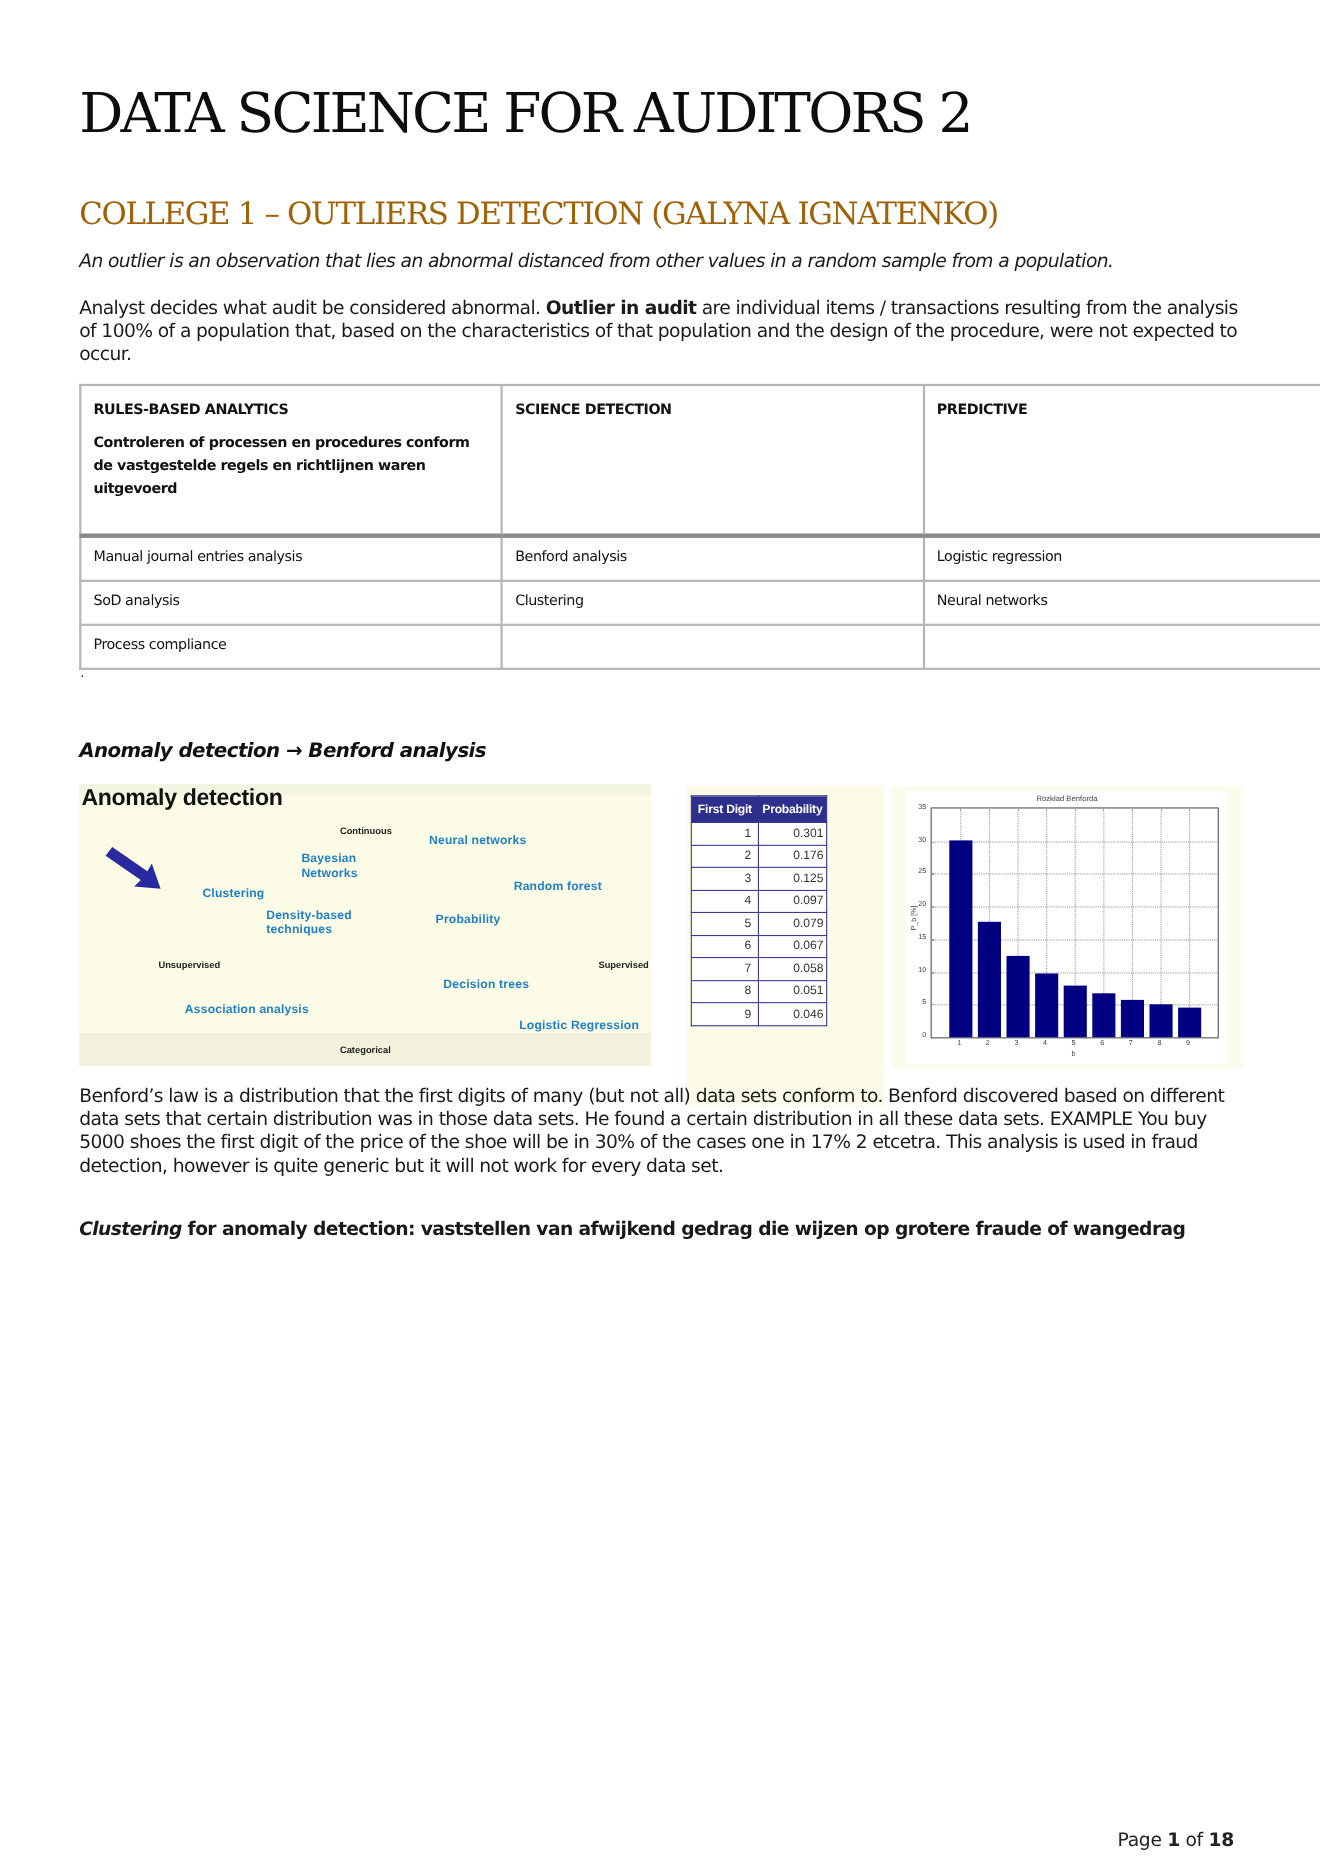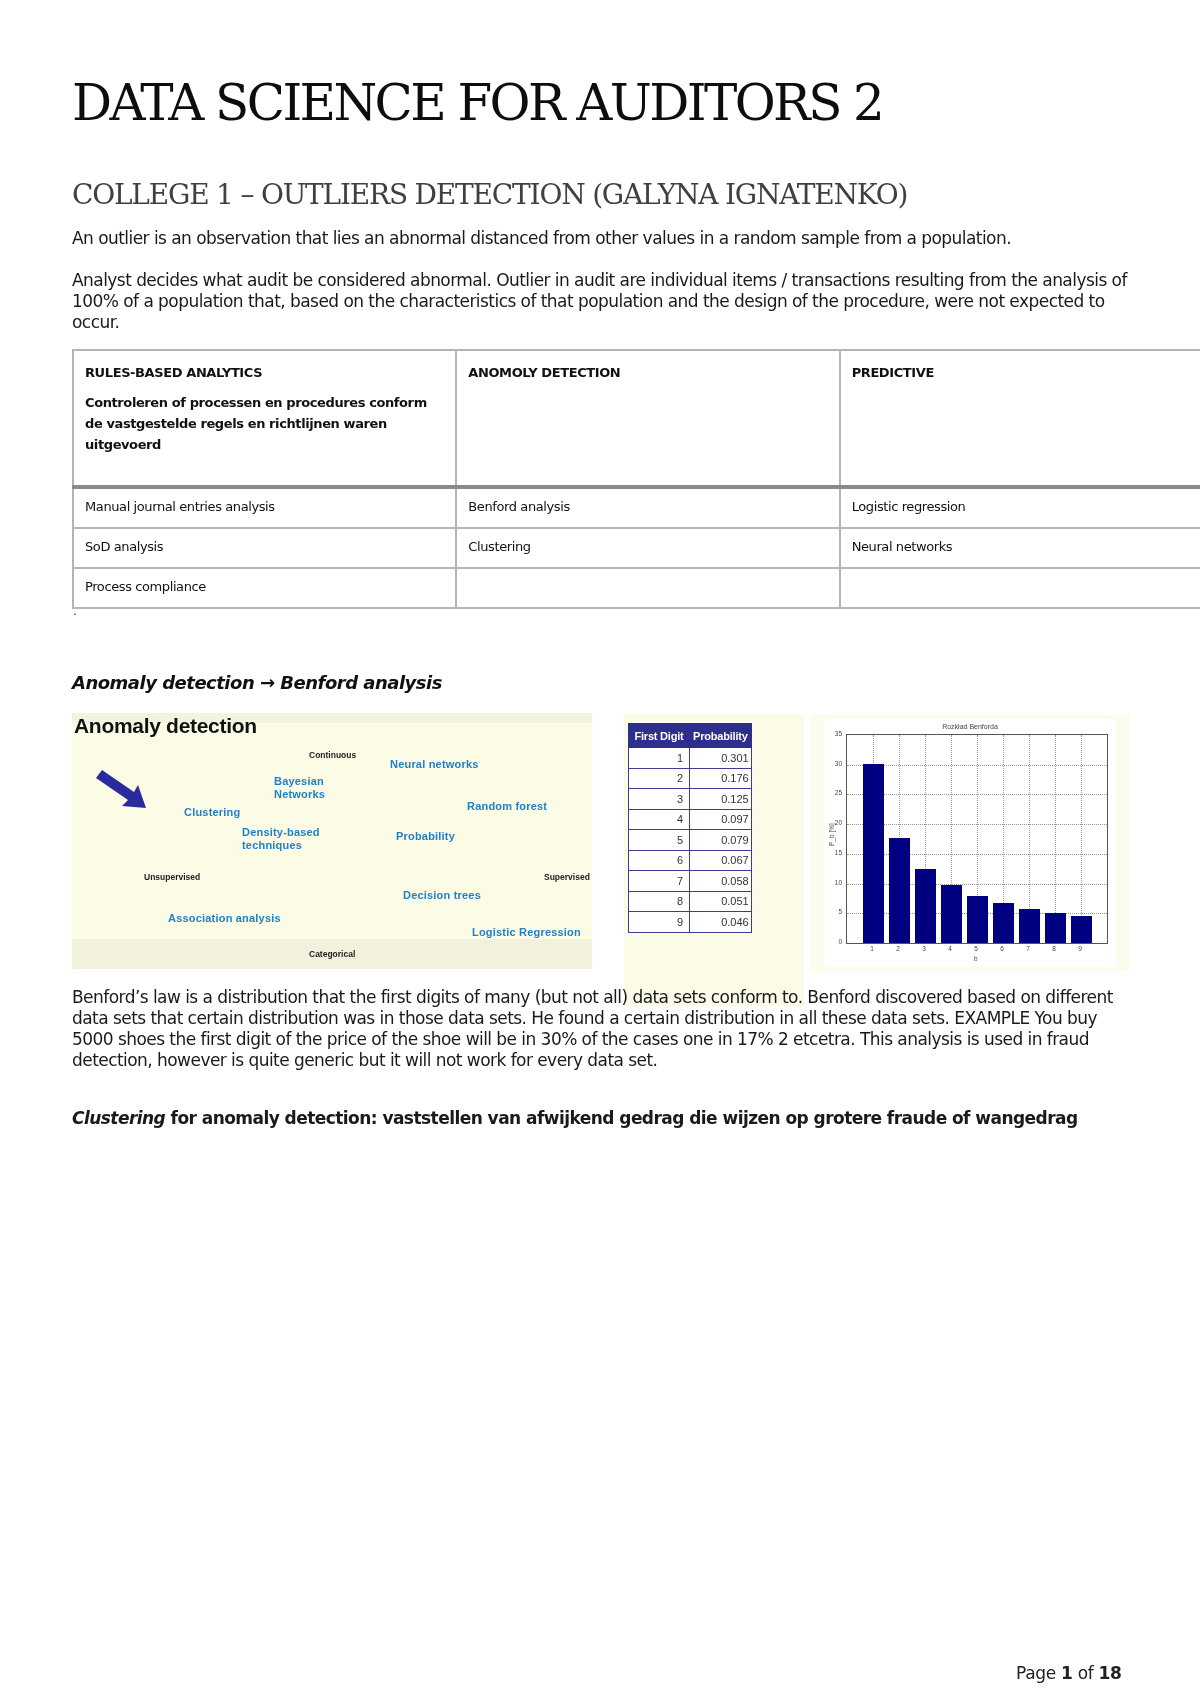--- a/index.html
+++ b/index.html
@@ -2,24 +2,24 @@
 <html><head>
 <meta charset="utf-8">
 <style>
   html, body { margin:0; padding:0; background:#ffffff; }
   body { width:1200px; height:1698px; position:relative; overflow:hidden;
          font-family:"DejaVu Sans", sans-serif; color:#111; }
   .page { position:absolute; left:0; top:0; width:1200px; height:1698px; }
   .title { position:absolute; left:72px; top:74px; font-family:"DejaVu Serif", serif;
            font-size:50px; letter-spacing:-2.6px; color:#0d0d0d; white-space:nowrap; }
   .subtitle { position:absolute; left:72px; top:178px; font-family:"DejaVu Serif", serif;
-              font-size:28px; letter-spacing:-1.2px; color:#404040; white-space:nowrap; }
+              font-size:28px; letter-spacing:-1.2px; color:#a16207; white-space:nowrap; }
   .para { position:absolute; left:72px; width:1060px; font-size:17px; line-height:21px;
           letter-spacing:-0.55px; color:#1a1a1a; }
-  .para b { font-weight:normal; }
+  .para b { font-weight:bold; }
   table.grid { position:absolute; left:72px; top:349px; width:1152px; border-collapse:collapse;
                font-size:13px; letter-spacing:-0.4px; }
   table.grid td { border:2px solid #b5b5b5; vertical-align:top; padding:8px 10px 2px 11px; width:33.33%; }
   table.grid tr.head td { border-bottom:4px solid #8a8a8a; height:118px; padding-top:14px; }
   table.grid tr.row td { height:26px; padding-top:10px; }
   .hdr { font-weight:bold; display:block; }
   .hdr-sub { font-weight:bold; display:block; margin-top:12px; line-height:21px; }
   .dot { position:absolute; left:73px; top:604px; font-size:12px; color:#333; }
   .section-head { position:absolute; left:72px; top:672px; font-size:18px; font-weight:bold;
                   font-style:italic; letter-spacing:-0.5px; }
@@ -56,34 +56,34 @@
   .footer b { font-weight:bold; }
 </style>
 </head>
 <body>
 
 <div class="page">
 
   <div class="title">DATA SCIENCE FOR AUDITORS 2</div>
   <div class="subtitle">COLLEGE 1 – OUTLIERS DETECTION (GALYNA IGNATENKO)</div>
 
-  <div class="para" style="top:228px;">An outlier is an observation that lies an abnormal distanced from other values in a random sample from a population.</div>
+  <div class="para" style="top:228px;font-style:italic;">An outlier is an observation that lies an abnormal distanced from other values in a random sample from a population.</div>
   <div class="para" style="top:270px;">
     <span>Analyst decides what audit be considered abnormal. </span><b>Outlier in audit</b><span> are individual items / transactions resulting from the analysis of 100% of a population that, based on the characteristics of that population and the design of the procedure, were not expected to occur.</span>
   </div>
 
   <table class="grid">
     <tbody>
         <tr class="head">
       <td>
         <span class="hdr">RULES-BASED ANALYTICS</span>
         <span class="hdr-sub">Controleren of processen en procedures conform de vastgestelde regels en richtlijnen waren uitgevoerd</span>
       </td>
       <td>
-            <span class="hdr">ANOMOLY DETECTION</span>
+            <span class="hdr">SCIENCE DETECTION</span>
           </td>
       <td>
             <span class="hdr">PREDICTIVE</span>
           </td>
     </tr>
     <tr class="row">
       <td>Manual journal entries analysis</td>
       <td>Benford analysis</td>
       <td>Logistic regression</td>
     </tr>

